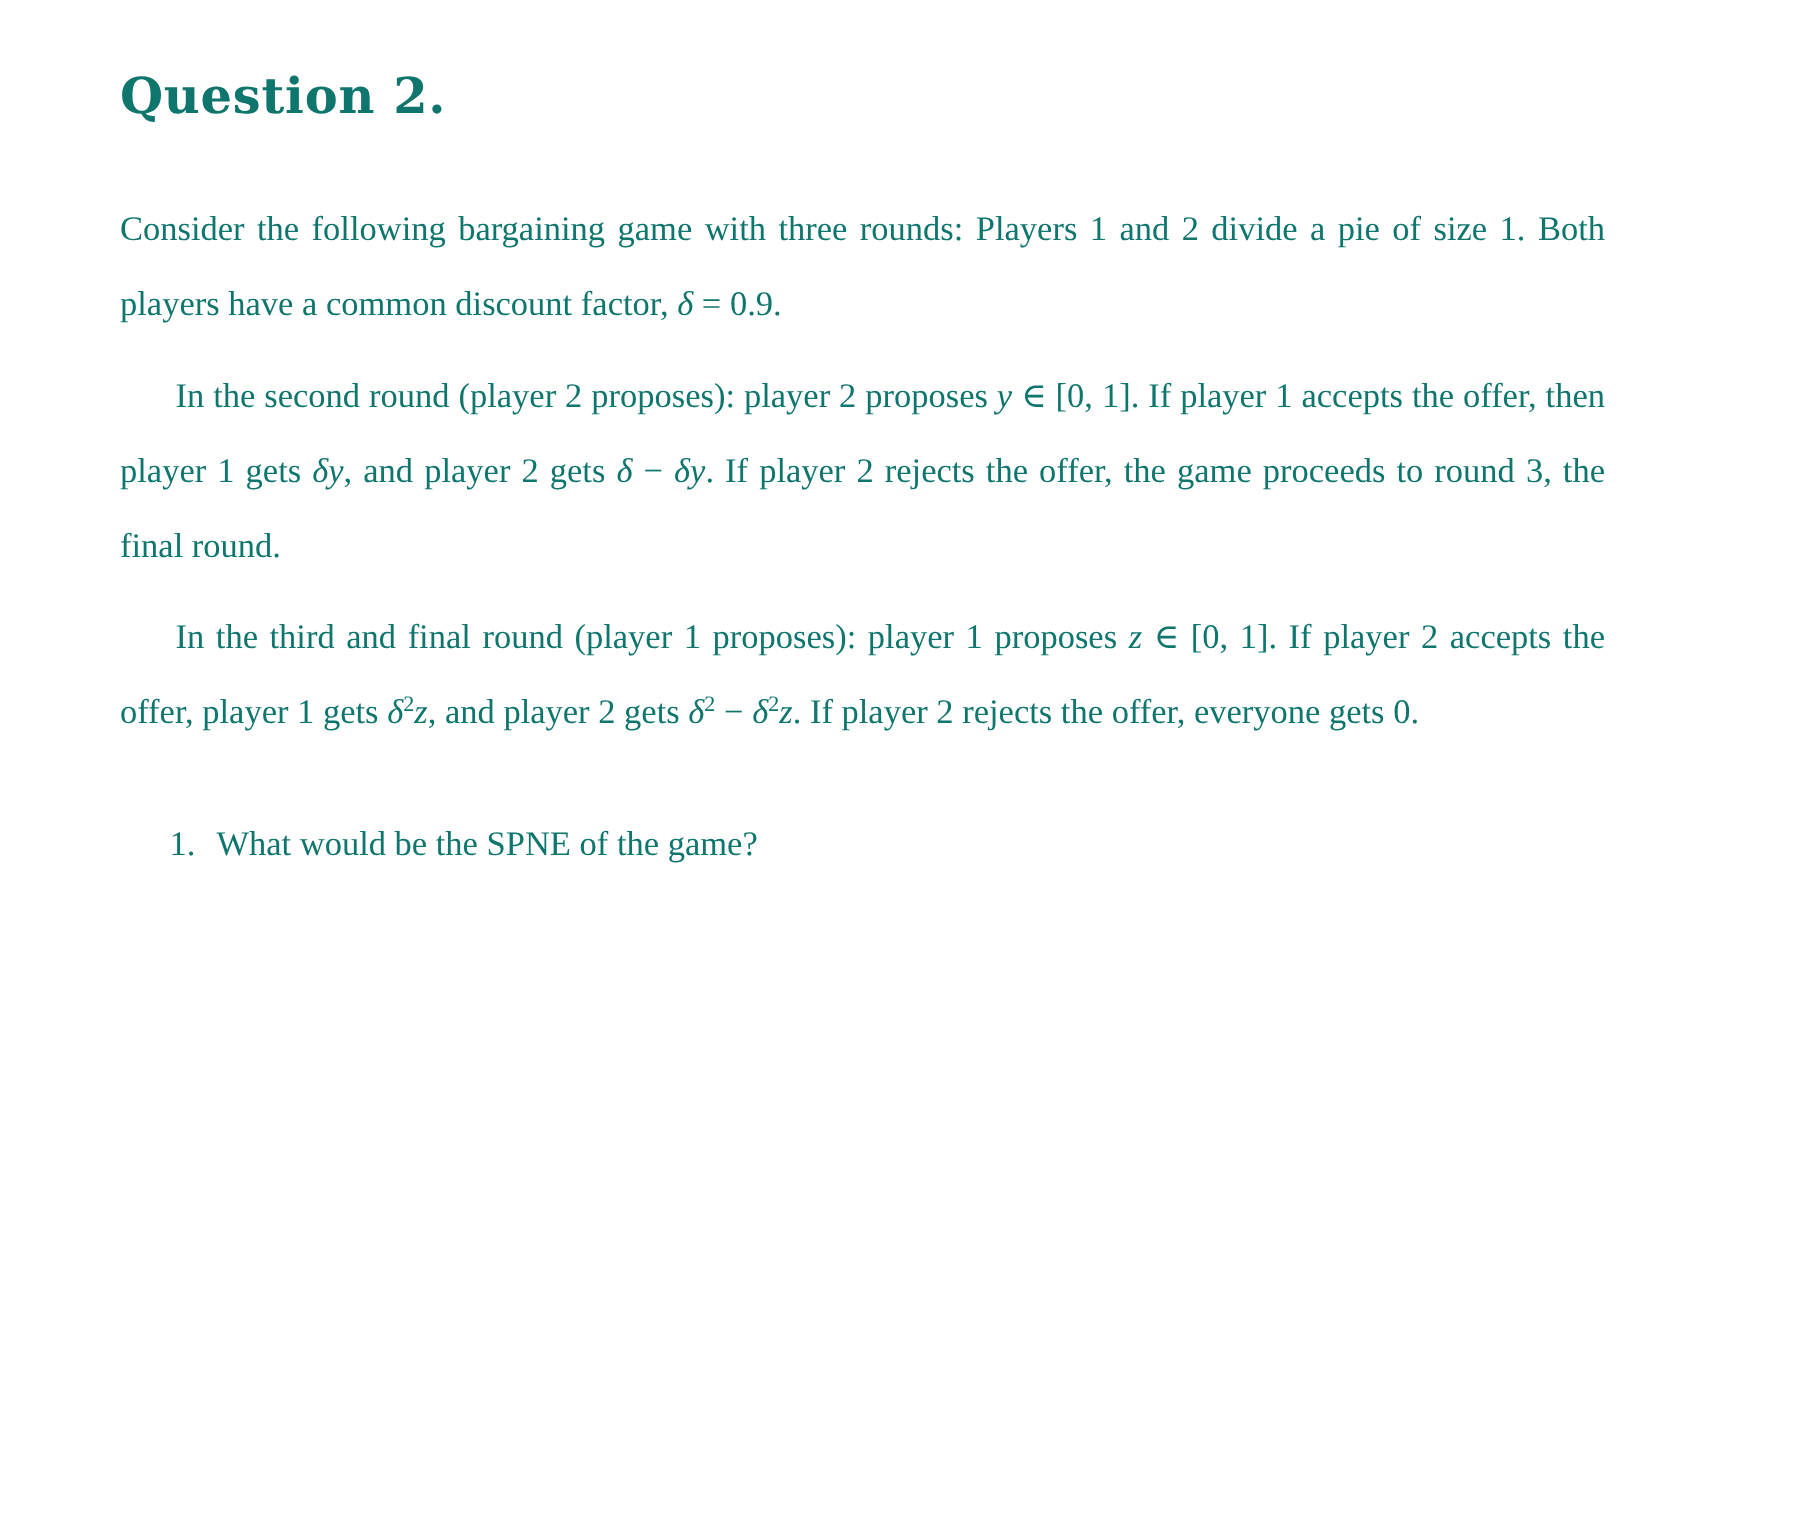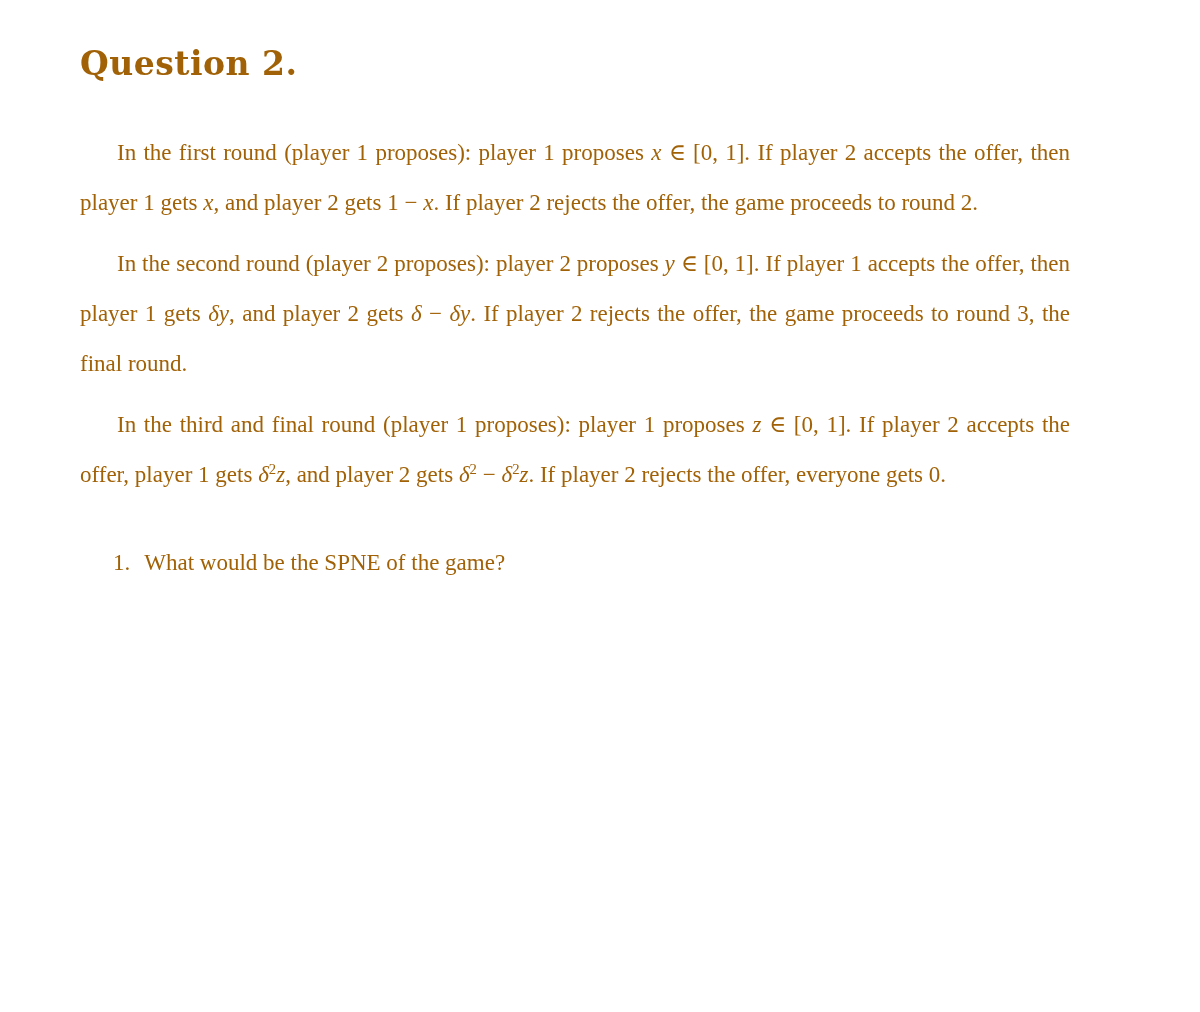--- a/index.html
+++ b/index.html
@@ -5,21 +5,21 @@
   html, body {
     margin: 0;
     padding: 0;
     background: #ffffff;
   }
   .page {
     position: relative;
     width: 1200px;
     height: 1012px;
     background: #ffffff;
-    color: #a16207;
+    color: #0f766e;
     font-family: "Liberation Serif", "DejaVu Serif", serif;
     box-sizing: border-box;
     padding: 46px 130px 0 80px;
     overflow: hidden;
   }
   h1.question-heading {
     font-family: "DejaVu Serif", "Liberation Serif", serif;
     font-size: 33px;
     font-weight: 700;
     line-height: 1.1;
@@ -64,21 +64,21 @@
     text-align: right;
   }
 </style>
 </head>
 <body>
 
 <div class="page">
   <h1 class="question-heading">Question 2.</h1>
 
   <div class="body-paragraphs" id="paragraphs">
-      <p class="indented">In the first round (player 1 proposes): player 1 proposes <span class="math">x</span> ∈ [0, 1]. If player 2 accepts the offer, then player 1 gets <span class="math">x</span>, and player 2 gets 1 − <span class="math">x</span>. If player 2 rejects the offer, the game proceeds to round 2.</p>
+      <p class="">Consider the following bargaining game with three rounds: Players 1 and 2 divide a pie of size 1. Both players have a common discount factor, <span class="math">δ</span> = 0.9.</p>
       <p class="indented">In the second round (player 2 proposes): player 2 proposes <span class="math">y</span> ∈ [0, 1]. If player 1 accepts the offer, then player 1 gets <span class="math">δy</span>, and player 2 gets <span class="math">δ</span> − <span class="math">δy</span>. If player 2 rejects the offer, the game proceeds to round 3, the final round.</p>
       <p class="indented">In the third and final round (player 1 proposes): player 1 proposes <span class="math">z</span> ∈ [0, 1]. If player 2 accepts the offer, player 1 gets <span class="math">δ</span><sup class="exp">2</sup><span class="math">z</span>, and player 2 gets <span class="math">δ</span><sup class="exp">2</sup> − <span class="math">δ</span><sup class="exp">2</sup><span class="math">z</span>. If player 2 rejects the offer, everyone gets 0.</p>
     </div>
 
   <div class="question-list" id="question-list">
       <div class="q-item">
         <span class="q-label">1.</span>
         <span class="q-text">What would be the SPNE of the game?</span>
       </div>
     </div>

